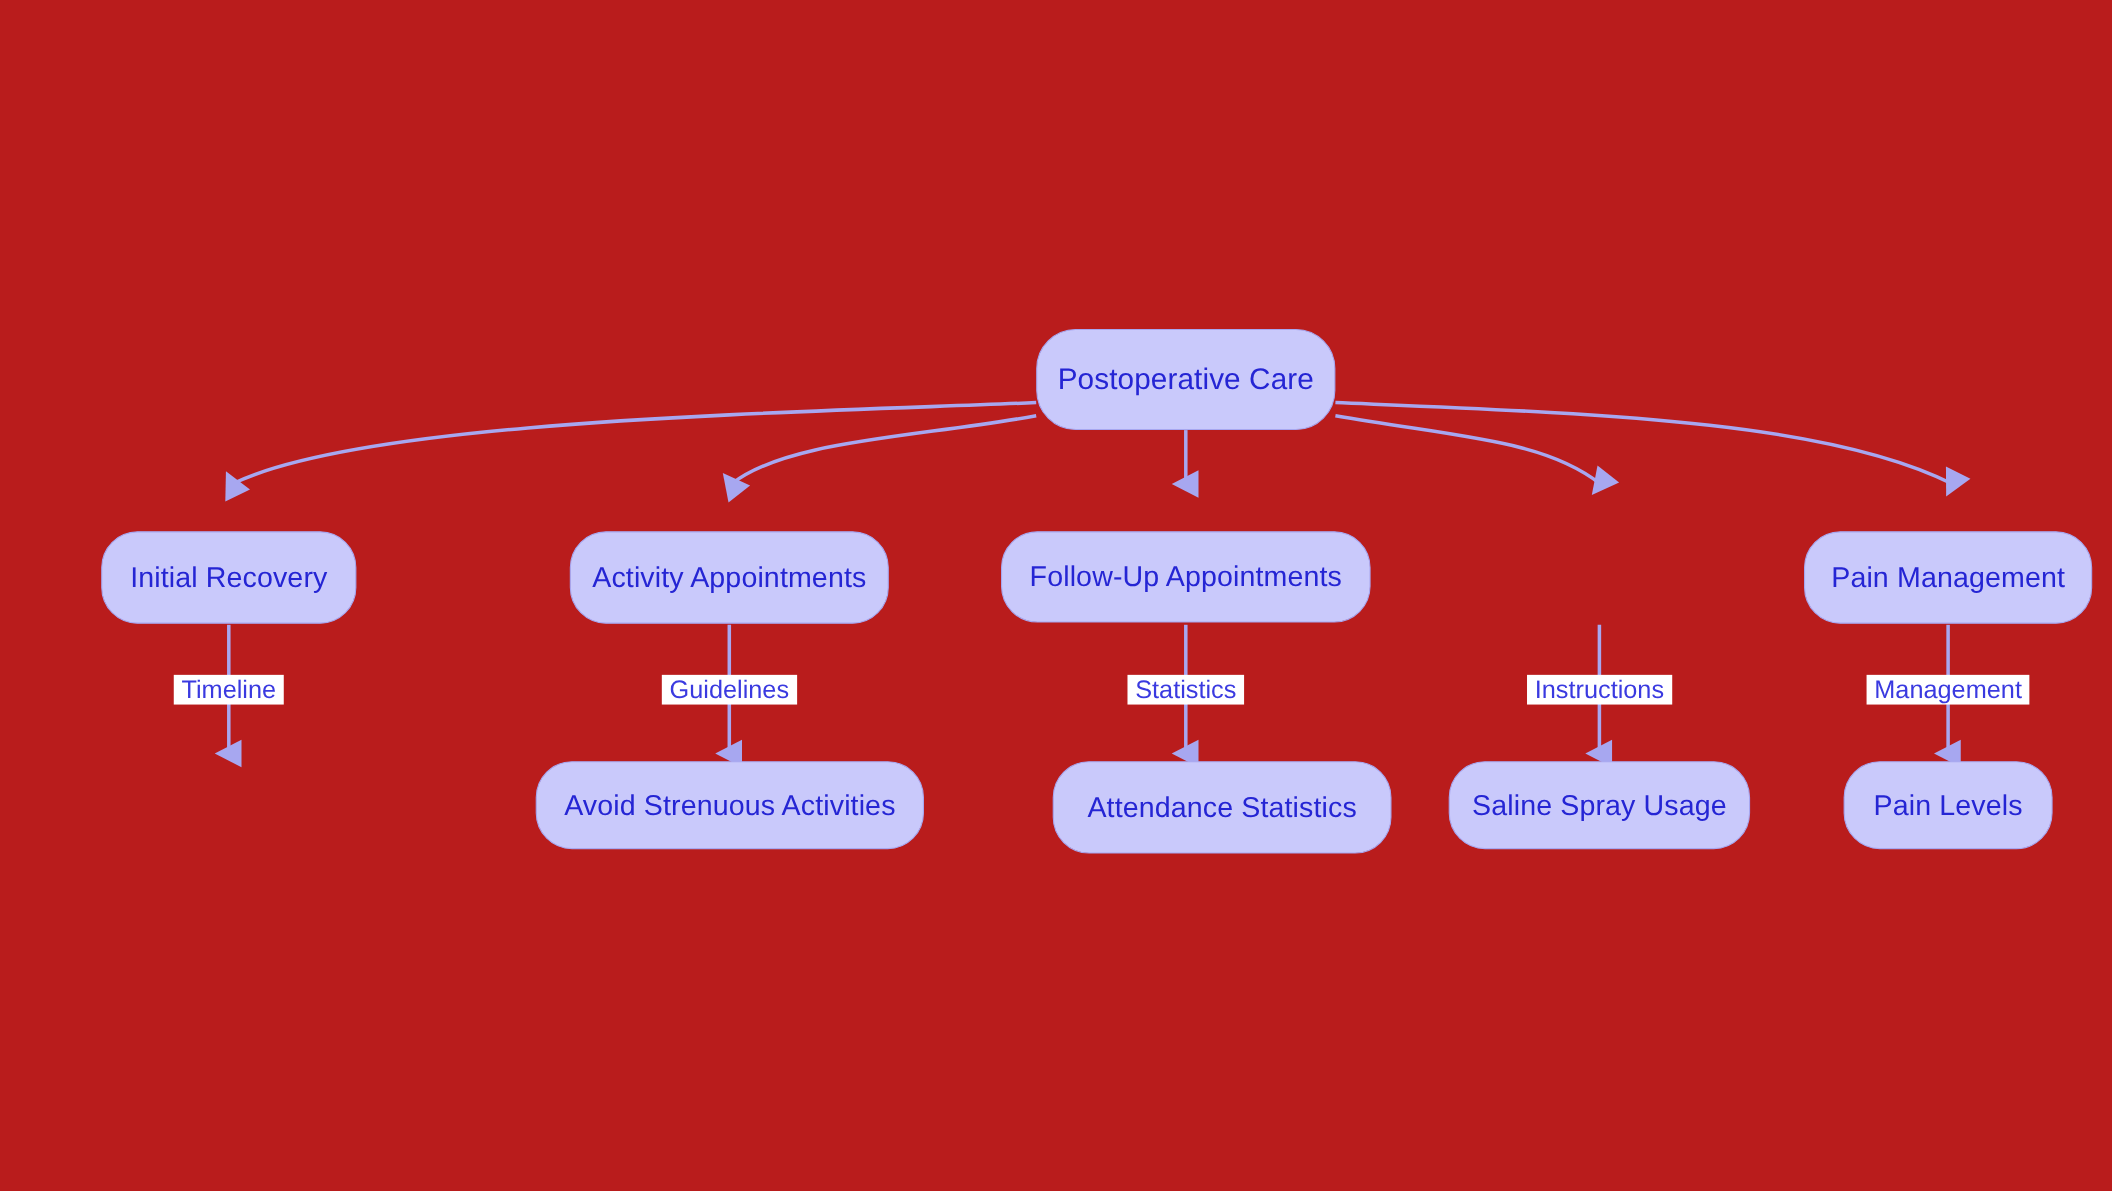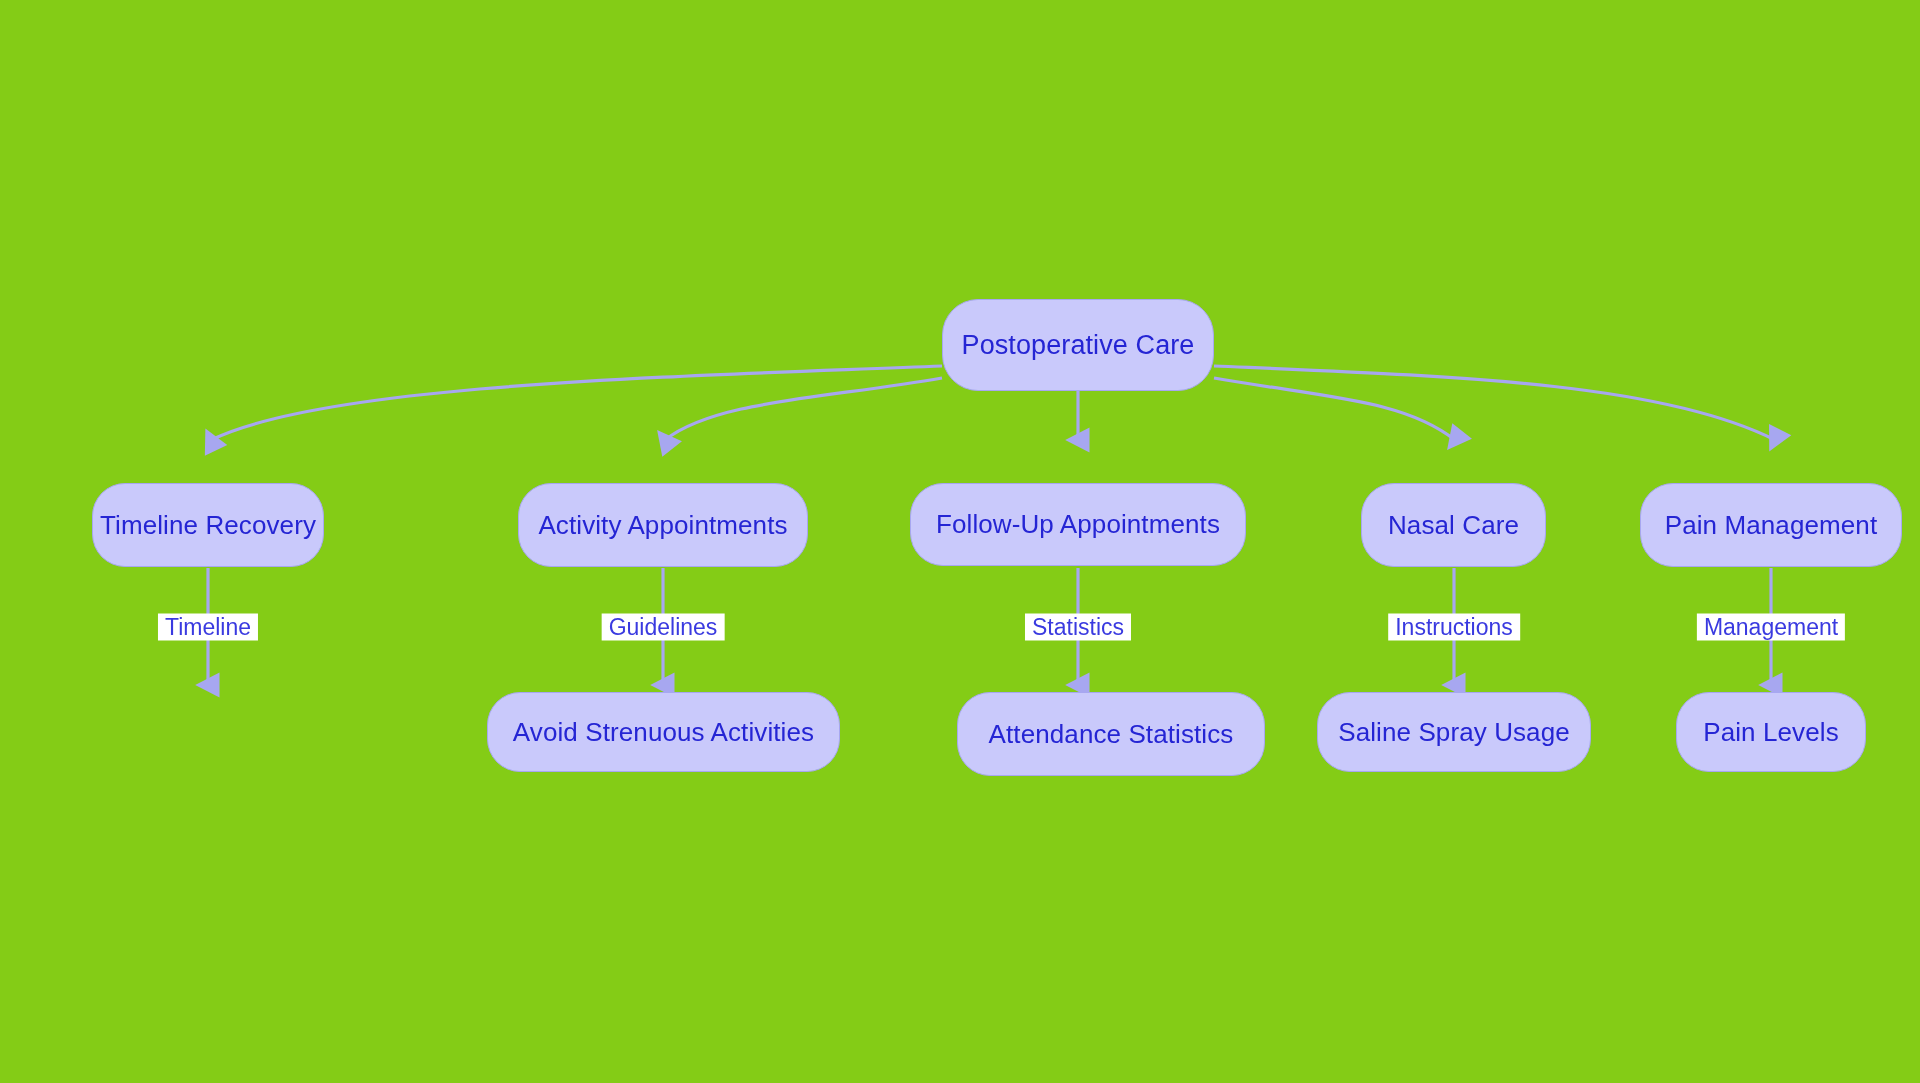--- a/index.html
+++ b/index.html
@@ -11,21 +11,21 @@
   body {
     width: 1920px;
     height: 1083px;
     font-family: "Liberation Sans", sans-serif;
     overflow: hidden;
   }
   #canvas {
     position: relative;
     width: 1920px;
     height: 1083px;
-    background: #84cc16;
+    background: #b91c1c;
   }
   #edge-layer {
     position: absolute;
     top: 0;
     left: 0;
     width: 1920px;
     height: 1083px;
     pointer-events: none;
   }
   .node {
@@ -91,30 +91,27 @@
       <path d="M 1454,568 L 1454,685"></path>
       <path d="M 1771,568 L 1771,685"></path>
     </g>
   </svg>
 
   <div class="node root" style="left:942px; top:299px; width:272px; height:92px;">
     <span>Postoperative Care</span>
   </div>
 
   <div class="node level2" style="left:92px; top:483px; width:232px; height:84px;">
-    <span>Timeline Recovery</span>
+    <span>Initial Recovery</span>
   </div>
   <div class="node level2" style="left:518px; top:483px; width:290px; height:84px;">
     <span>Activity Appointments</span>
   </div>
   <div class="node level2" style="left:910px; top:483px; width:336px; height:83px;">
     <span>Follow-Up Appointments</span>
-  </div>
-  <div class="node level2" style="left:1361px; top:483px; width:185px; height:84px;">
-    <span>Nasal Care</span>
   </div>
   <div class="node level2" style="left:1640px; top:483px; width:262px; height:84px;">
     <span>Pain Management</span>
   </div>
 
   <div class="node level3" style="left:487px; top:692px; width:353px; height:80px;">
     <span>Avoid Strenuous Activities</span>
   </div>
   <div class="node level3" style="left:957px; top:692px; width:308px; height:84px;">
     <span>Attendance Statistics</span>

